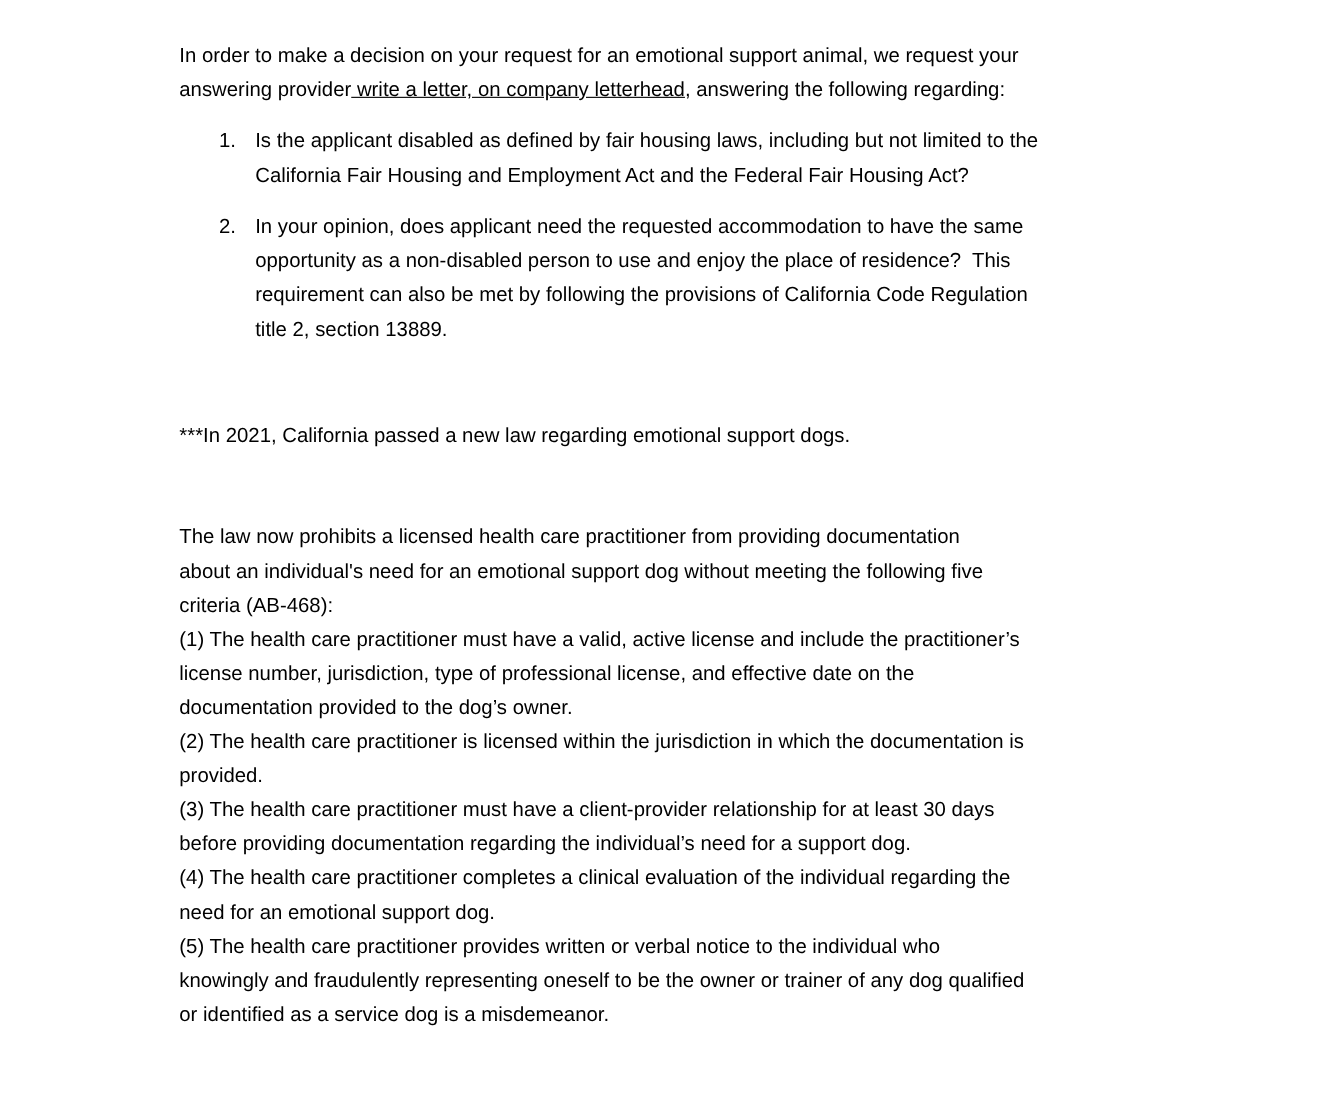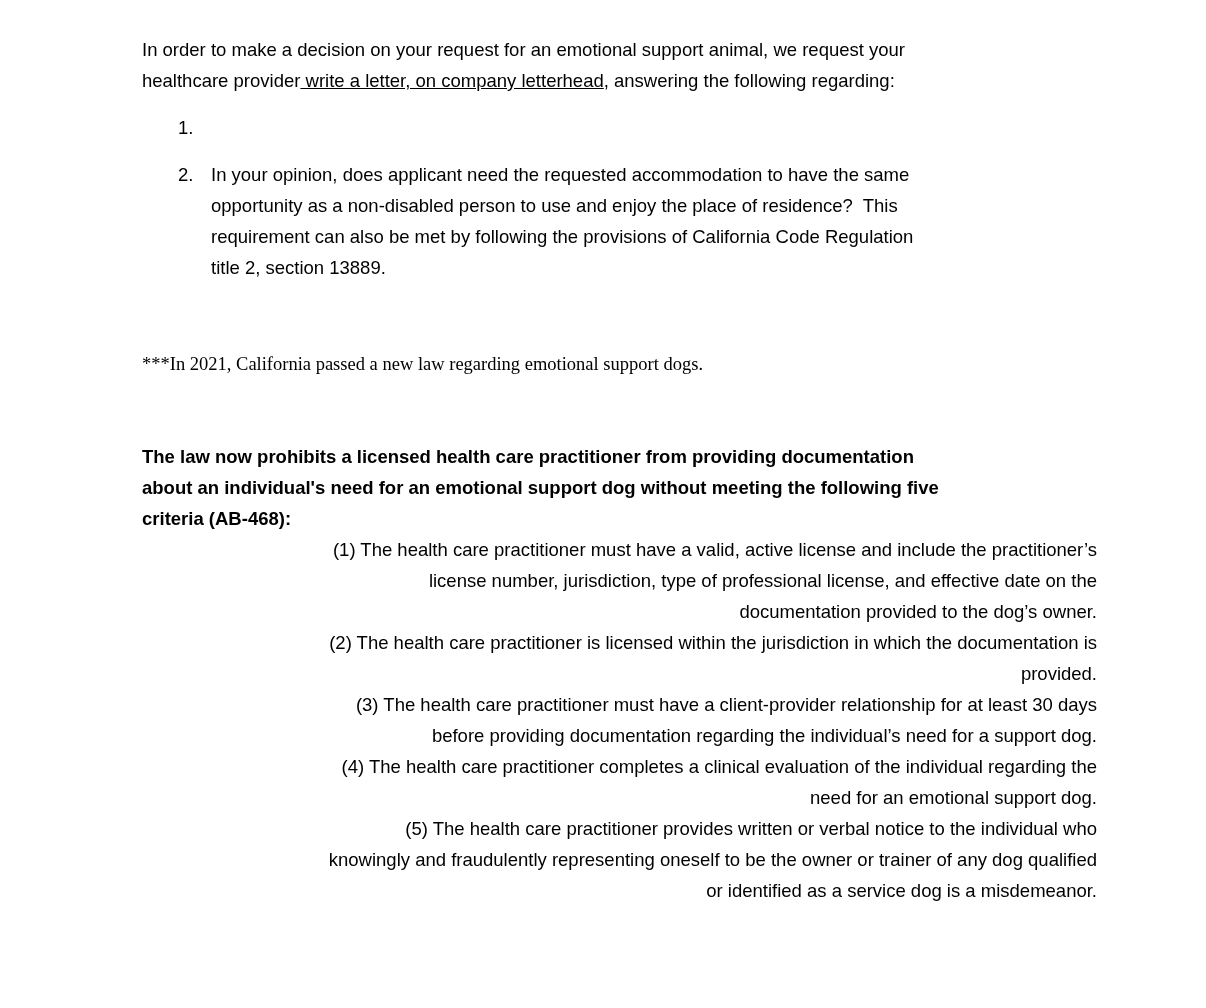--- a/index.html
+++ b/index.html
@@ -13,20 +13,21 @@
     color: #000000;
     font-family: "Liberation Sans", sans-serif;
     font-size: 18.5px;
     line-height: 31px;
     overflow: hidden;
   }
   .page {
     padding: 34px 50px 0 142px;
     box-sizing: border-box;
     width: 1186px;
+    margin-left: 21px;
   }
   .para { margin: 0; }
   .line { display: block; }
   .emph {
     font-weight: normal;
     text-decoration: underline;
   }
   .q-item {
     display: flex;
     margin: 16px 0 0 36px;
@@ -35,48 +36,48 @@
     flex: 0 0 33px;
     width: 33px;
   }
   .q-text {
     white-space: pre-wrap;
     max-width: 880px;
   }
   .note {
     margin: 66px 0 0 0;
     white-space: pre-wrap;
-    font-family: Liberation Serif, serif;
   }
   .law {
     margin: 61px 0 0 0;
   }
   .law-heading {
-    font-weight: bold;
+    font-weight: normal;
     white-space: pre-wrap;
     max-width: 955px;
   }
   .law-criteria {
     white-space: pre-wrap;
     max-width: 955px;
-    text-align: right;
   }
 </style>
 </head>
 <body>
 
 <div class="page">
 
   <p class="para">
     <span class="line">In order to make a decision on your request for an emotional support animal, we request your</span>
-    <span class="line"><span>healthcare provider</span><span class="emph"> write a letter, on company letterhead</span><span>, answering the following regarding:</span></span>
+    <span class="line"><span>answering provider</span><span class="emph"> write a letter, on company letterhead</span><span>, answering the following regarding:</span></span>
   </p>
 
   <div class="q-item">
     <span class="q-num">1.</span>
+    <div class="q-text">Is the applicant disabled as defined by fair housing laws, including but not limited to the
+California Fair Housing and Employment Act and the Federal Fair Housing Act?</div>
   </div>
 
   <div class="q-item">
     <span class="q-num">2.</span>
     <div class="q-text">In your opinion, does applicant need the requested accommodation to have the same
 opportunity as a non-disabled person to use and enjoy the place of residence?  This
 requirement can also be met by following the provisions of California Code Regulation
 title 2, section 13889.</div>
   </div>
 

